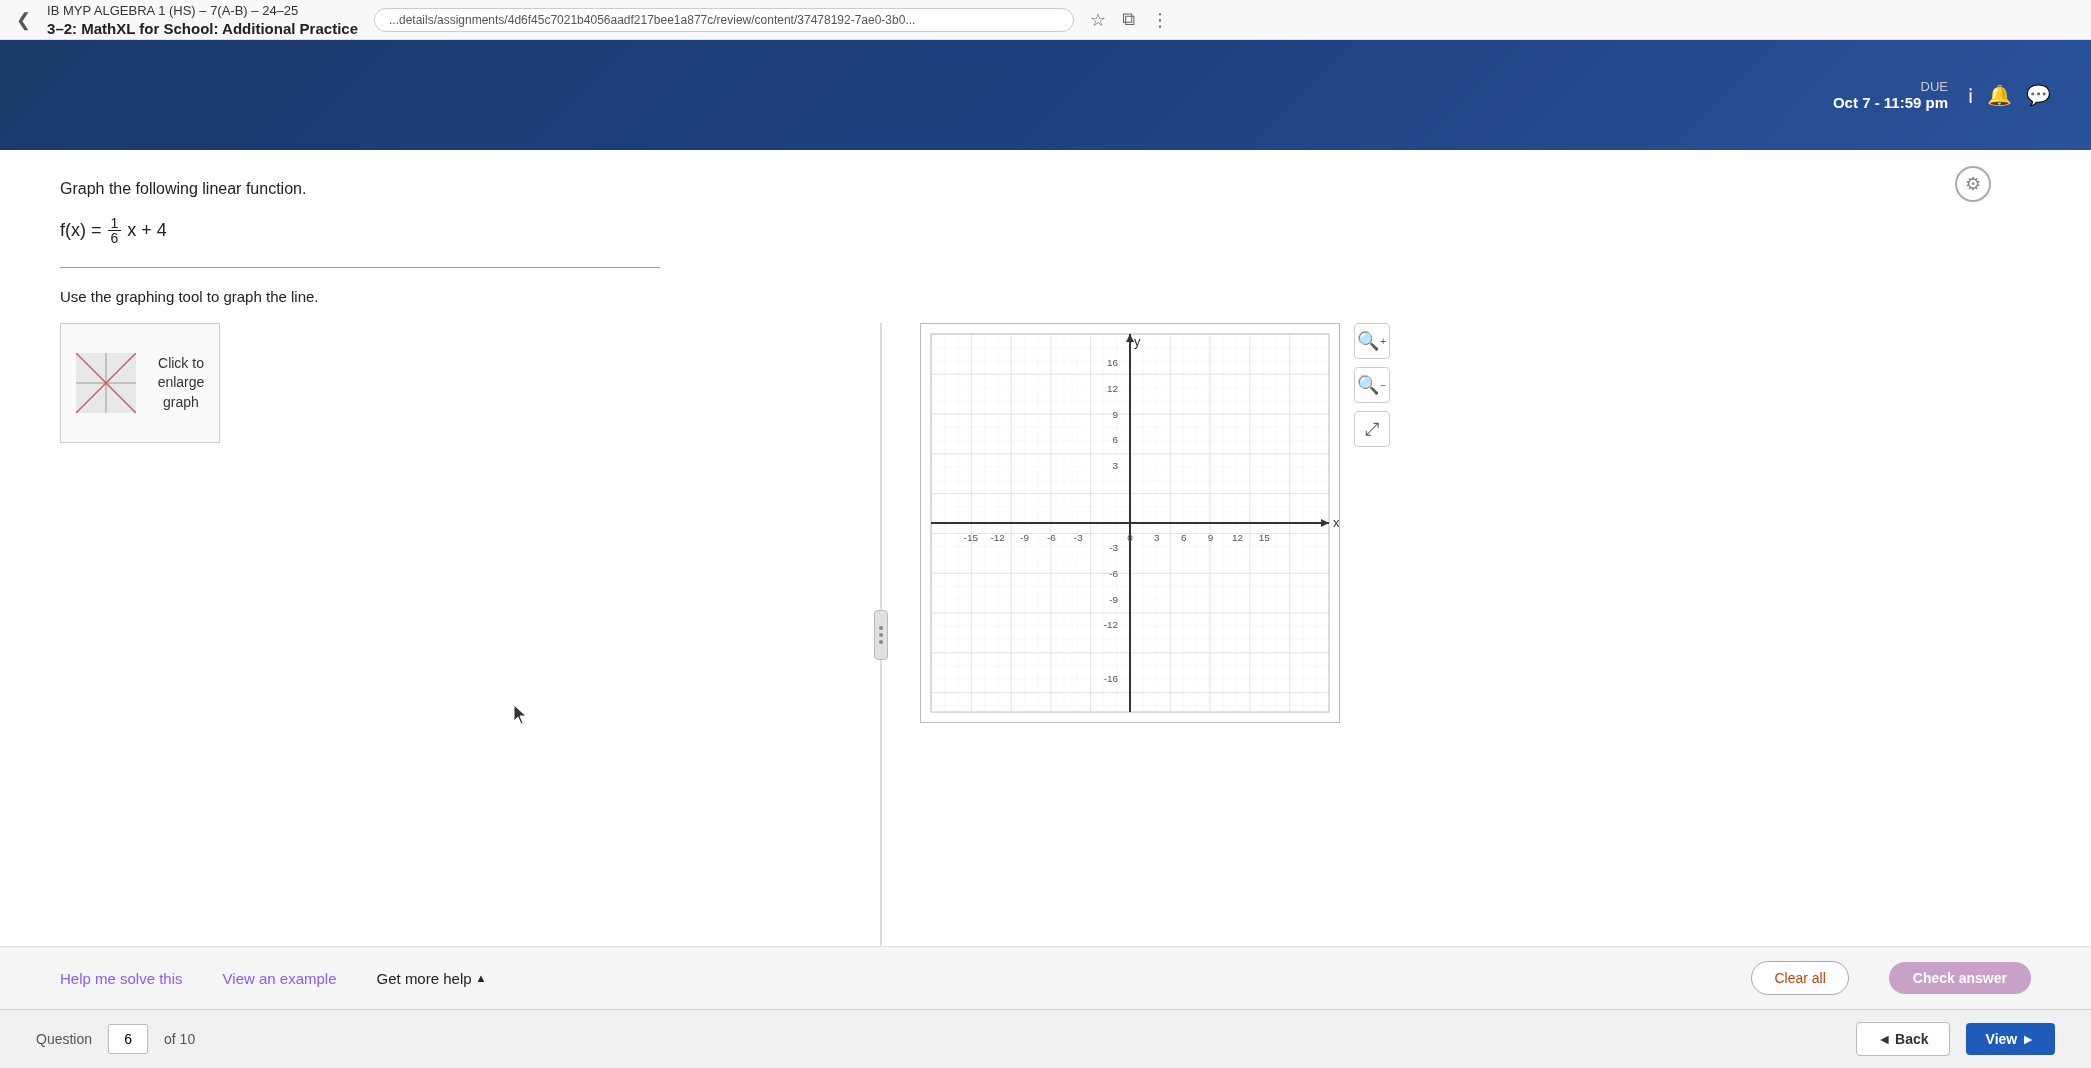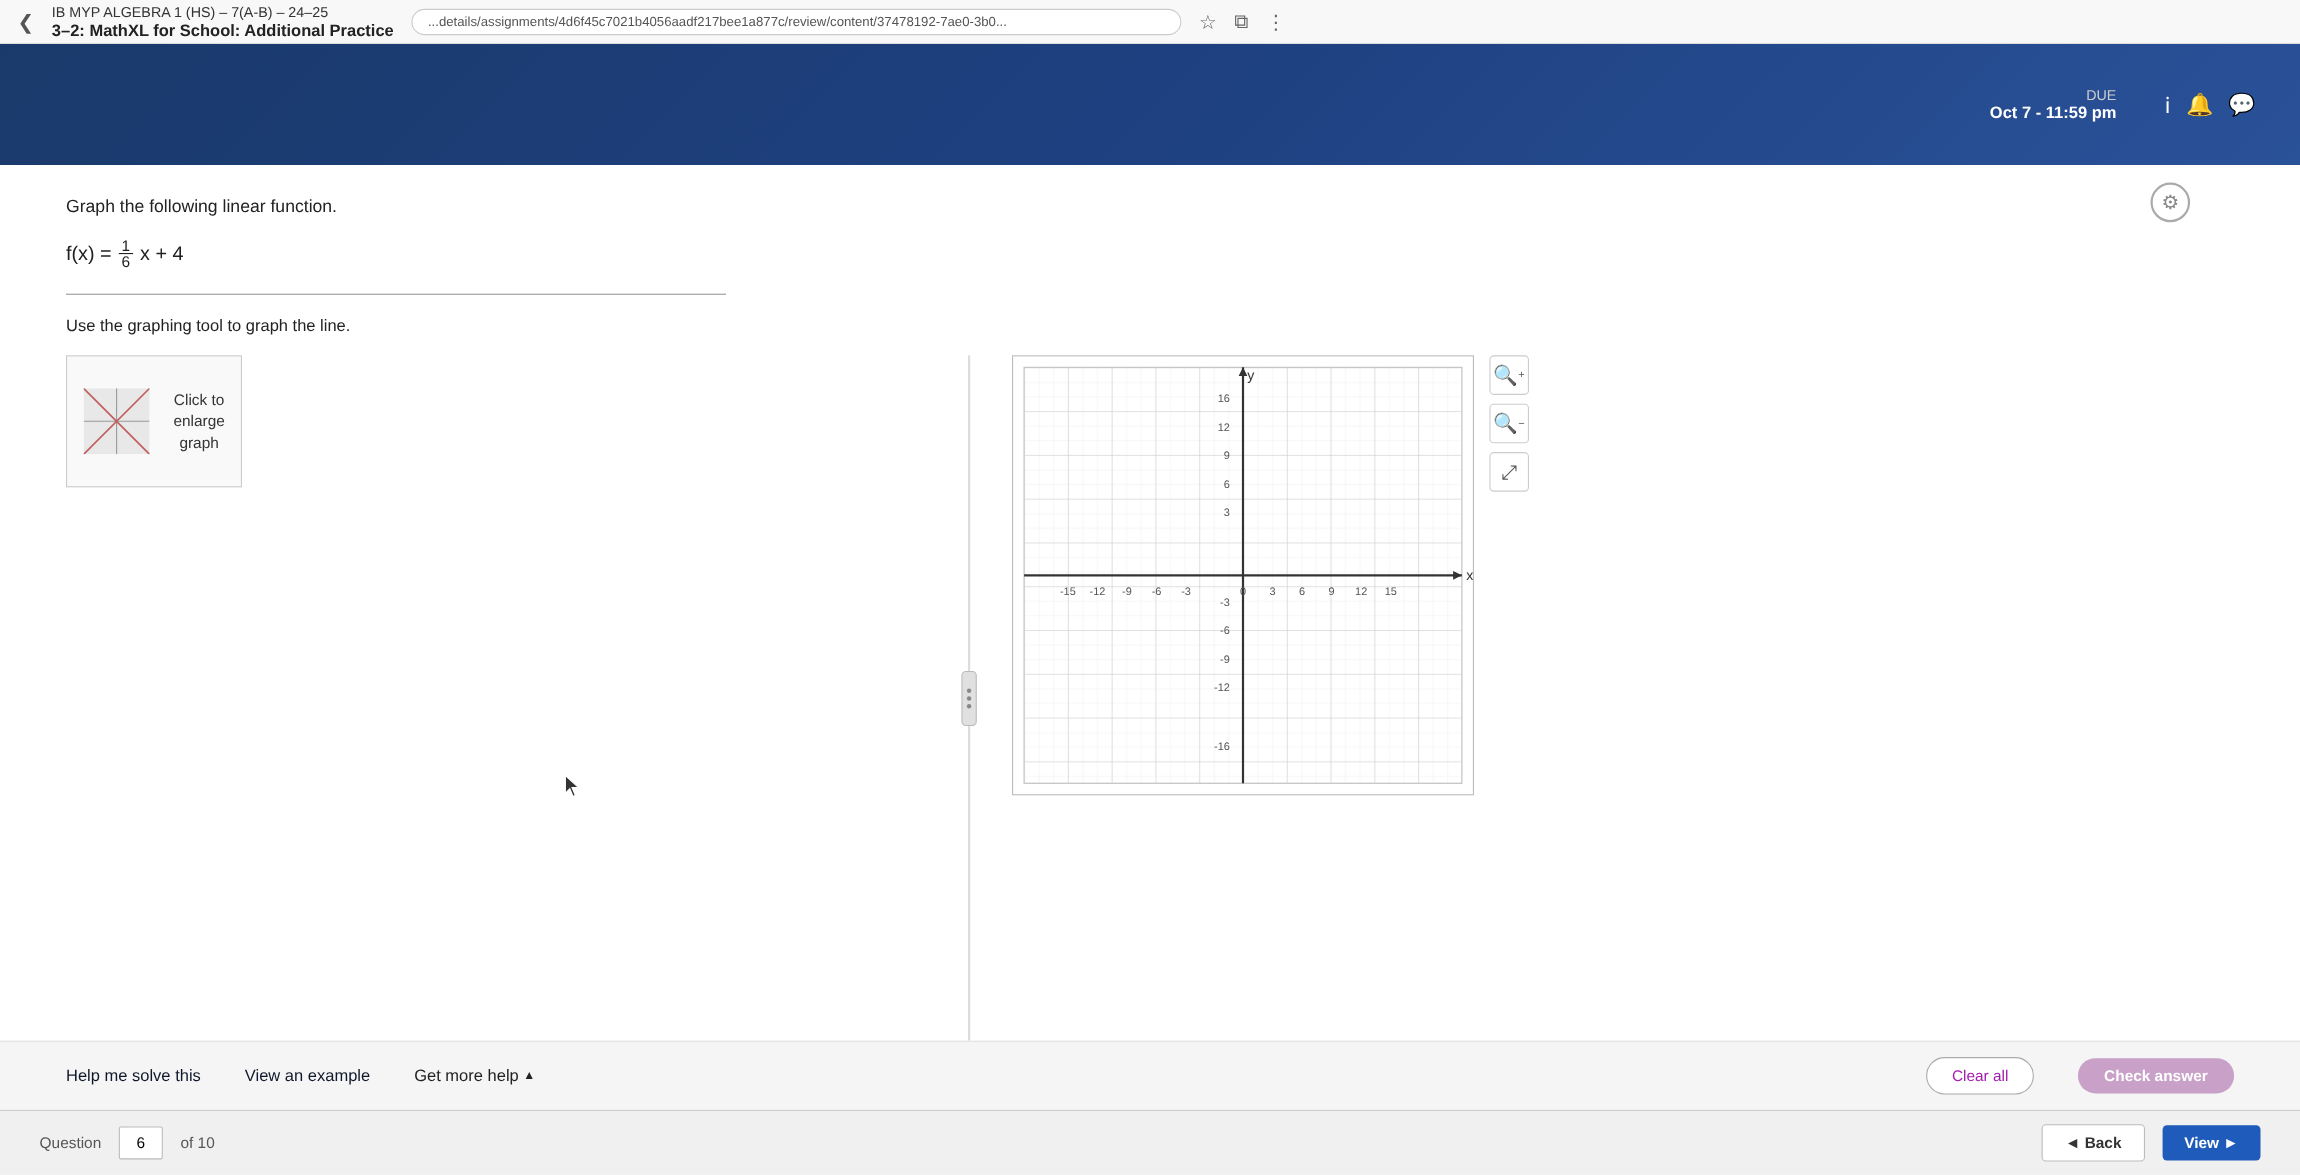--- a/index.html
+++ b/index.html
@@ -67,21 +67,20 @@
 
     
     .header-band {
       background: linear-gradient(135deg, #1a3a6b 0%, #1e4080 50%, #2a5299 100%);
       height: 110px;
       display: flex;
       align-items: center;
       justify-content: flex-end;
       padding: 0 40px;
       position: relative;
-      gap: 24px;
     }
     .header-due {
       text-align: right;
       color: #fff;
     }
     .header-due .due-label {
       font-size: 13px;
       font-weight: normal;
       color: #ccc;
     }
@@ -288,21 +287,21 @@
     .bottom-bar {
       background: #f5f5f5;
       border-top: 1px solid #ddd;
       padding: 14px 60px;
       display: flex;
       align-items: center;
       gap: 40px;
     }
     .bottom-link {
       font-size: 15px;
-      color: #0f172a;
+      color: #8b5cf6;
       cursor: pointer;
       text-decoration: none;
       font-weight: 500;
     }
 
     .get-more-help {
       font-size: 15px;
       color: #222;
       cursor: pointer;
       font-weight: 500;
@@ -312,21 +311,21 @@
     }
 
     .spacer { flex: 1; }
 
     .clear-all-btn {
       border: 1px solid #aaa;
       background: #fff;
       border-radius: 20px;
       padding: 8px 22px;
       font-size: 14px;
-      color: #a21caf;
+      color: #c2410c;
       cursor: pointer;
     }
 
     .check-answer-btn {
       background: #c8a0c8;
       border: none;
       border-radius: 20px;
       padding: 8px 24px;
       font-size: 14px;
       color: #fff;

